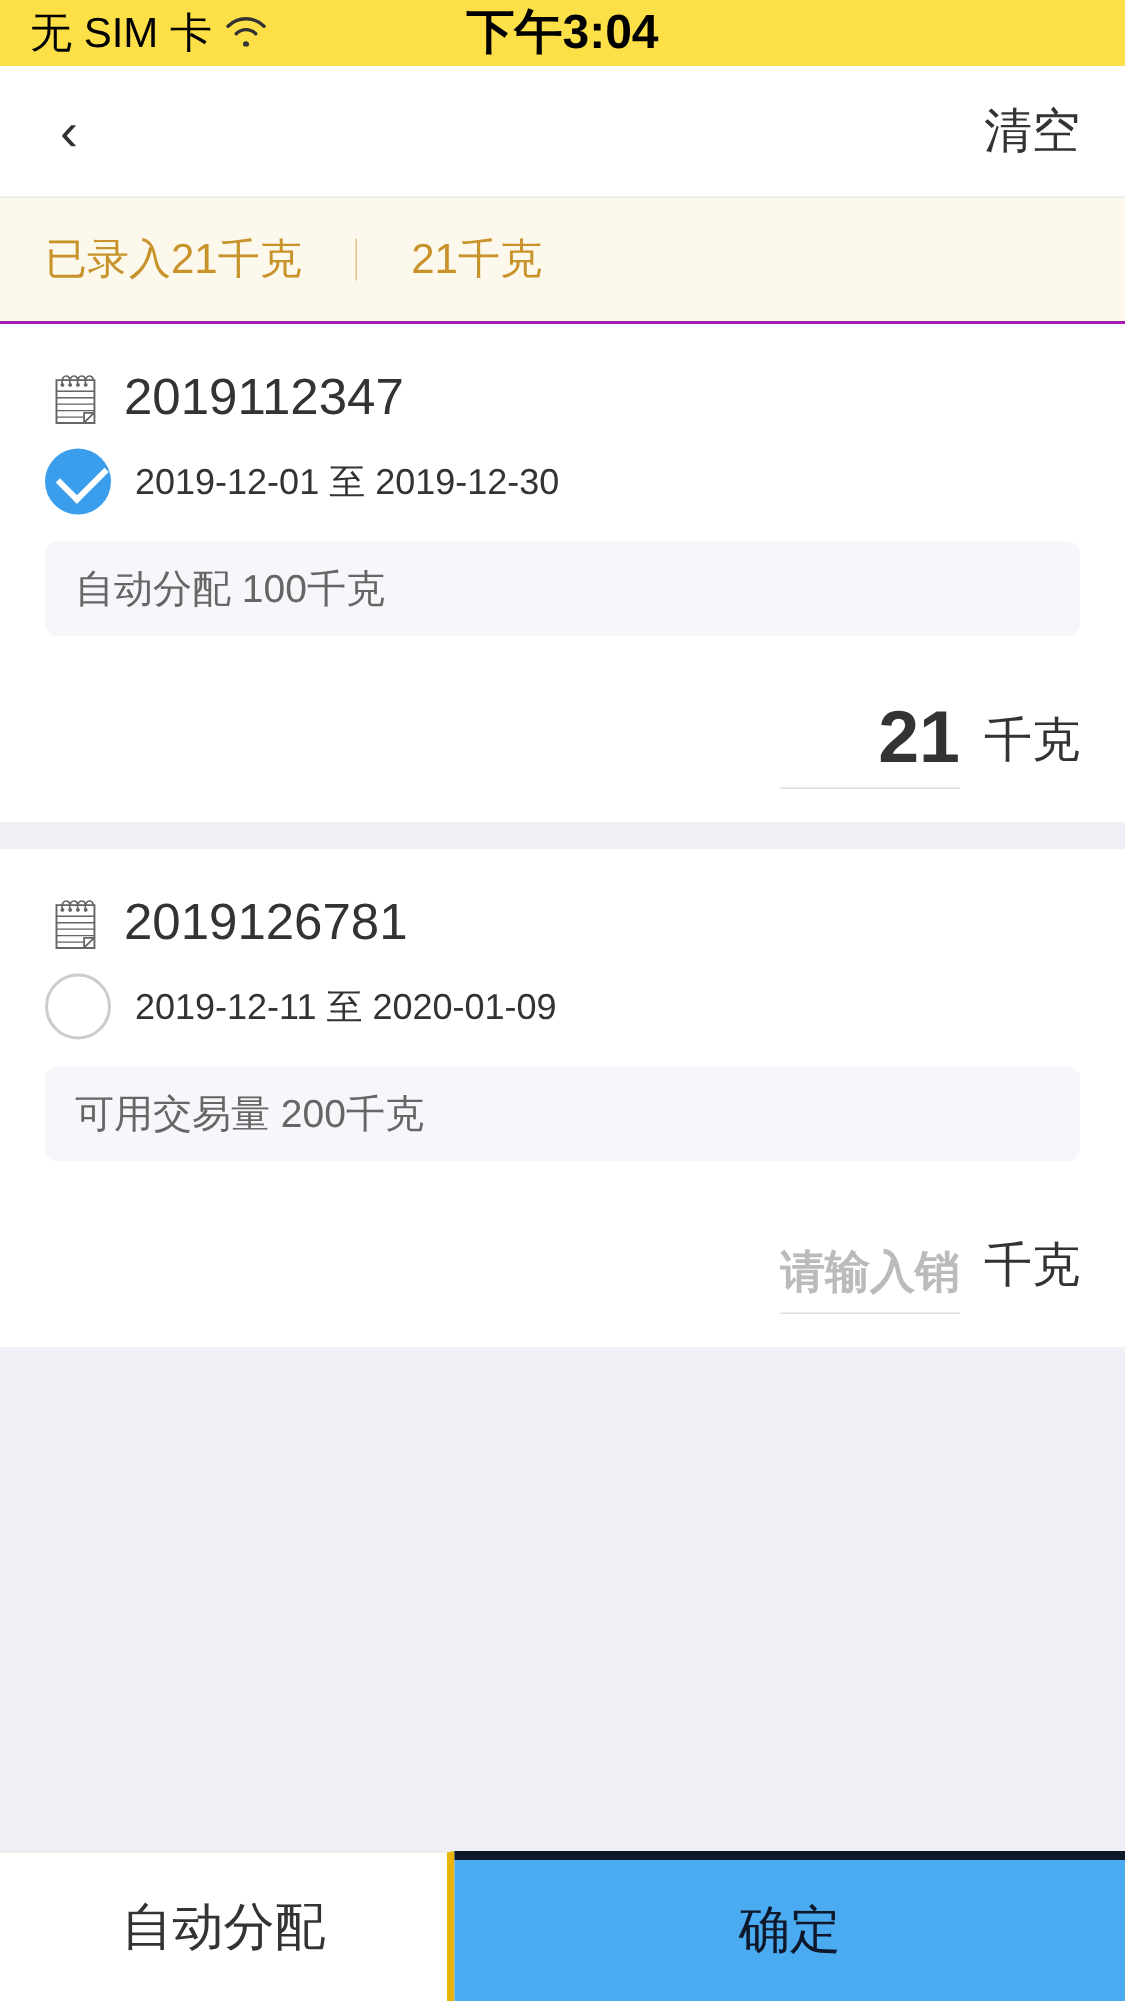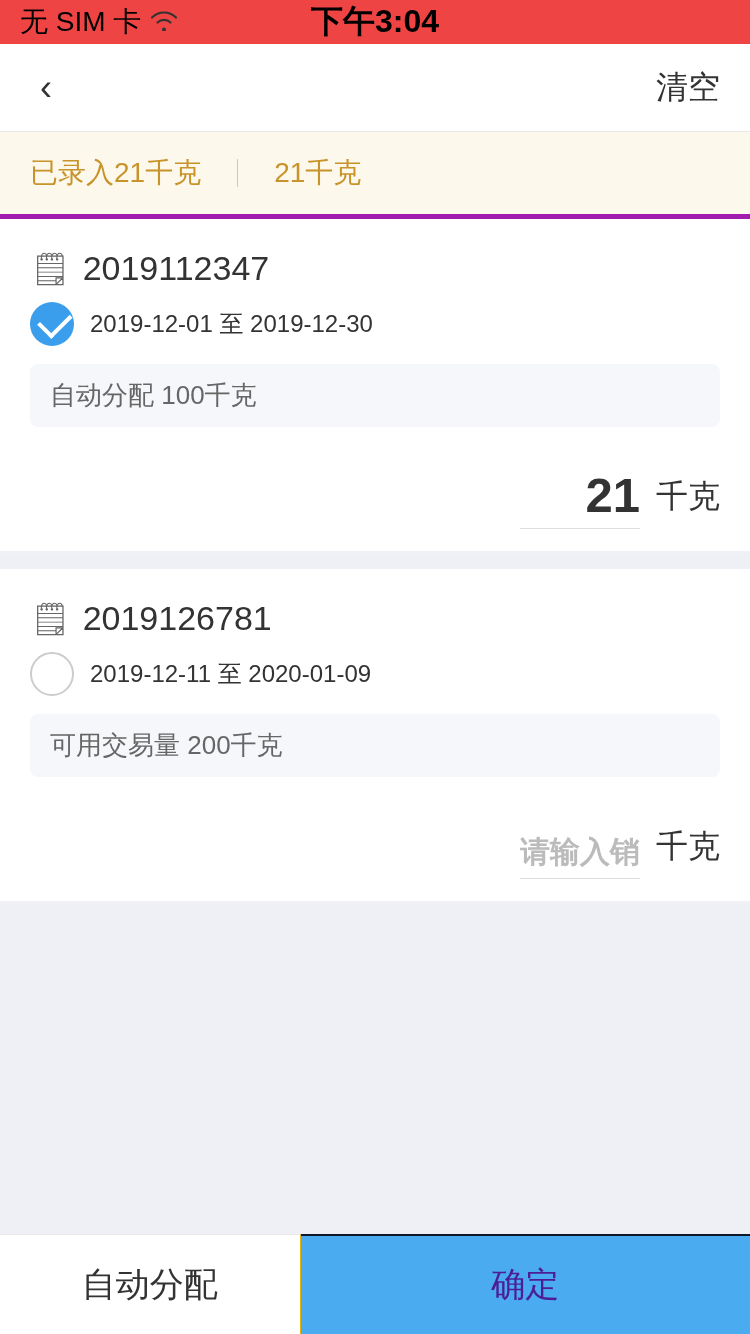--- a/index.html
+++ b/index.html
@@ -10,21 +10,21 @@
       min-height: 1334px;
       font-family: -apple-system, "PingFang SC", "Helvetica Neue", Arial, sans-serif;
       background: #f0f2f7;
       overflow-x: hidden;
     }
 
     
     .status-bar {
       width: 750px;
       height: 44px;
-      background: #ef4444;
+      background: #fde047;
       display: flex;
       align-items: center;
       justify-content: space-between;
       padding: 0 20px;
       font-size: 28px;
       font-weight: 500;
     }
     .status-left {
       display: flex;
       align-items: center;
@@ -77,21 +77,21 @@
     }
 
     
     .summary-banner {
       width: 750px;
       background: #fdf8ec;
       padding: 22px 30px;
       display: flex;
       align-items: center;
       gap: 12px;
-      border-bottom: 5px solid #a21caf;
+      border-bottom: 2px solid #a21caf;
     }
     .summary-text {
       font-size: 28px;
       color: #c8932a;
     }
     .summary-divider {
       width: 1px;
       height: 28px;
       background: #c8932a;
       margin: 0 24px;
@@ -246,32 +246,32 @@
       background: #fff;
     }
 
     .btn-auto {
       flex: 1;
       background: #fff;
       border: none;
       font-size: 34px;
       color: #333;
       cursor: pointer;
-      border-right: 1px solid #eab308;
+      border-right: 5px solid #eab308;
       border-top: 1px solid #e8e8e8;
     }
 
     .btn-confirm {
       flex: 1.5;
       background: #4aabf0;
       border: none;
       font-size: 34px;
-      color: #4c1d95;
+      color: #0f172a;
       cursor: pointer;
-      border-top: 2px solid #0f172a;
+      border-top: 6px solid #0f172a;
     }
 
     .empty-area {
       flex: 1;
       background: #eef0f5;
       min-height: 400px;
     }
 
     
     .nav-wrapper {

